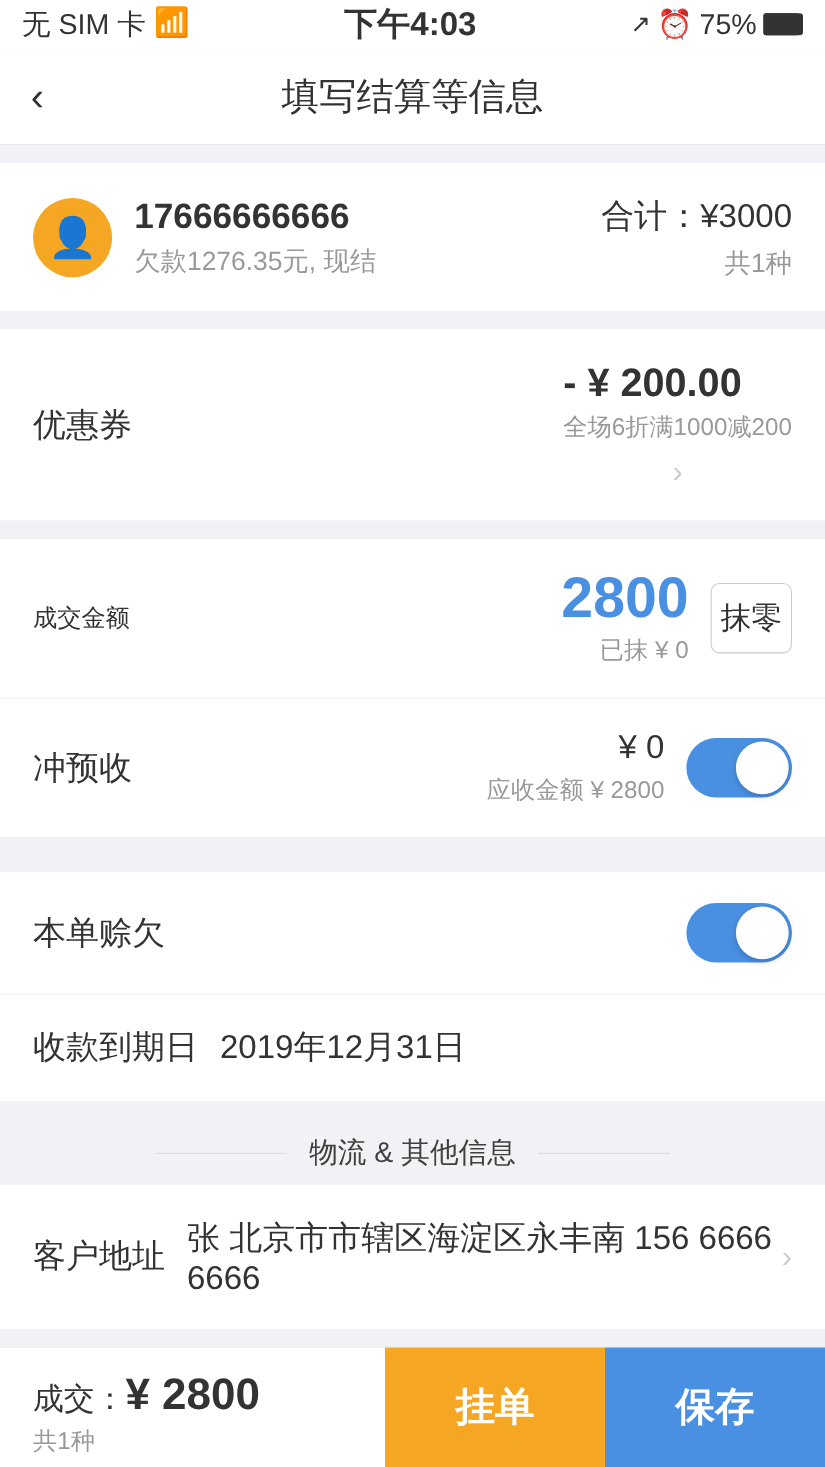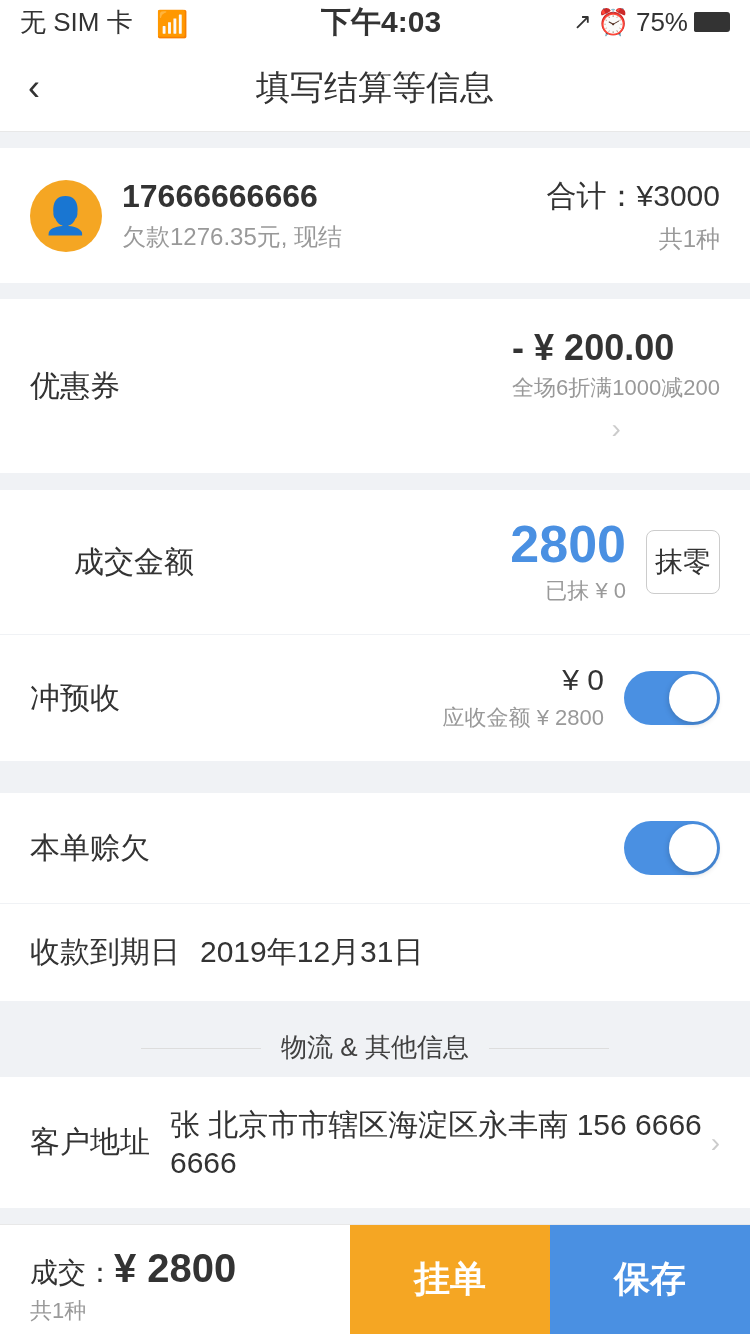--- a/index.html
+++ b/index.html
@@ -18,21 +18,21 @@
     .status-bar {
       background: #fff;
       height: 44px;
       display: flex;
       align-items: center;
       justify-content: space-between;
       padding: 0 20px;
       font-size: 26px;
       font-weight: 500;
     }
-    .status-left { display: flex; align-items: flex-end; gap: 24px; }
+    .status-left { display: flex; align-items: flex-start; gap: 8px; }
     .status-center { font-size: 30px; font-weight: 600; }
     .status-right { display: flex; align-items: center; gap: 6px; font-size: 26px; }
 
     
     .nav-bar {
       background: #fff;
       height: 88px;
       display: flex;
       align-items: center;
       justify-content: center;
@@ -100,21 +100,21 @@
     .chevron-right { color: #ccc; font-size: 28px; }
 
     
     .deal-row {
       background: #fff;
       display: flex;
       align-items: center;
       justify-content: space-between;
       padding: 28px 30px;
     }
-    .deal-label { font-size: 30px; color: #333; margin-left: 44px; }
+    .deal-label { font-size: 22px; color: #333; }
     .deal-right { display: flex; align-items: center; gap: 20px; }
     .deal-amount { font-size: 52px; font-weight: 700; color: #4a90e2; line-height: 1; }
     .deal-sub { font-size: 22px; color: #999; margin-top: 6px; text-align: right; }
     .round-btn {
       border: 1px solid #ccc;
       border-radius: 8px;
       padding: 12px 8px;
       font-size: 28px;
       color: #333;
       background: #fff;

